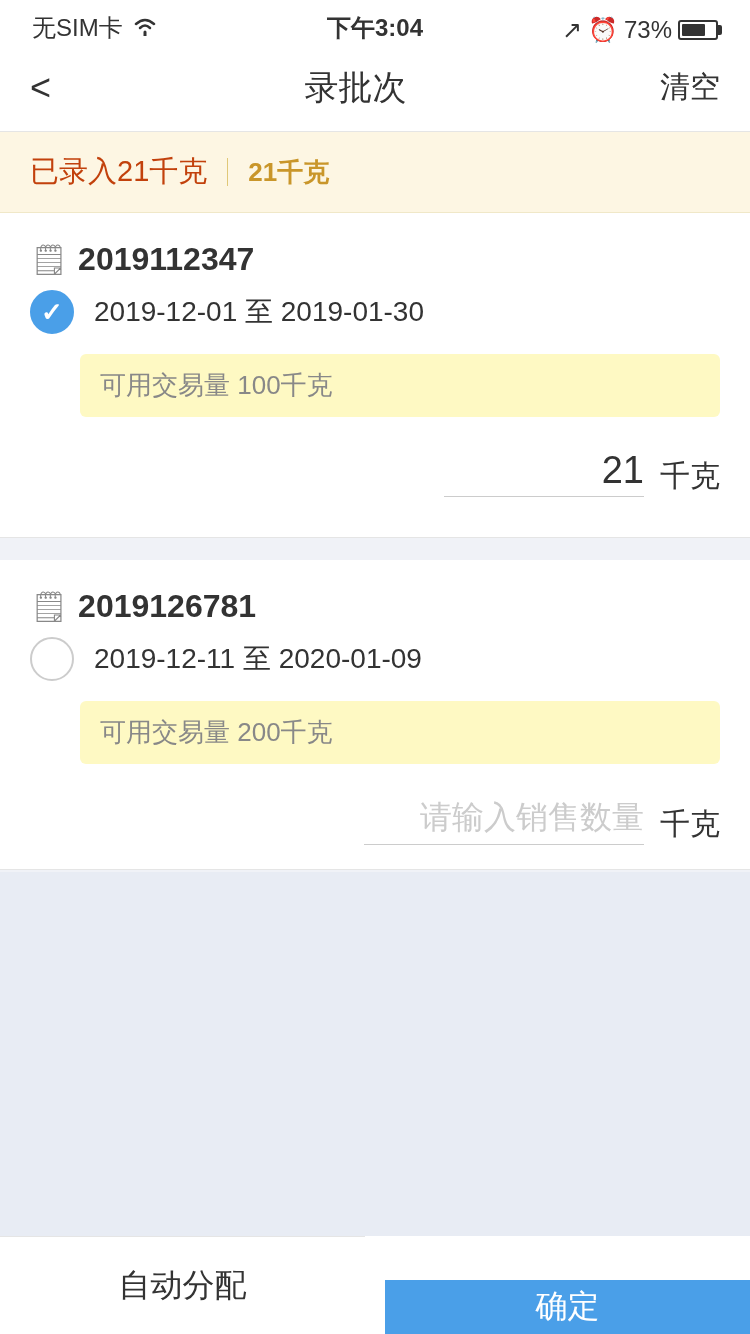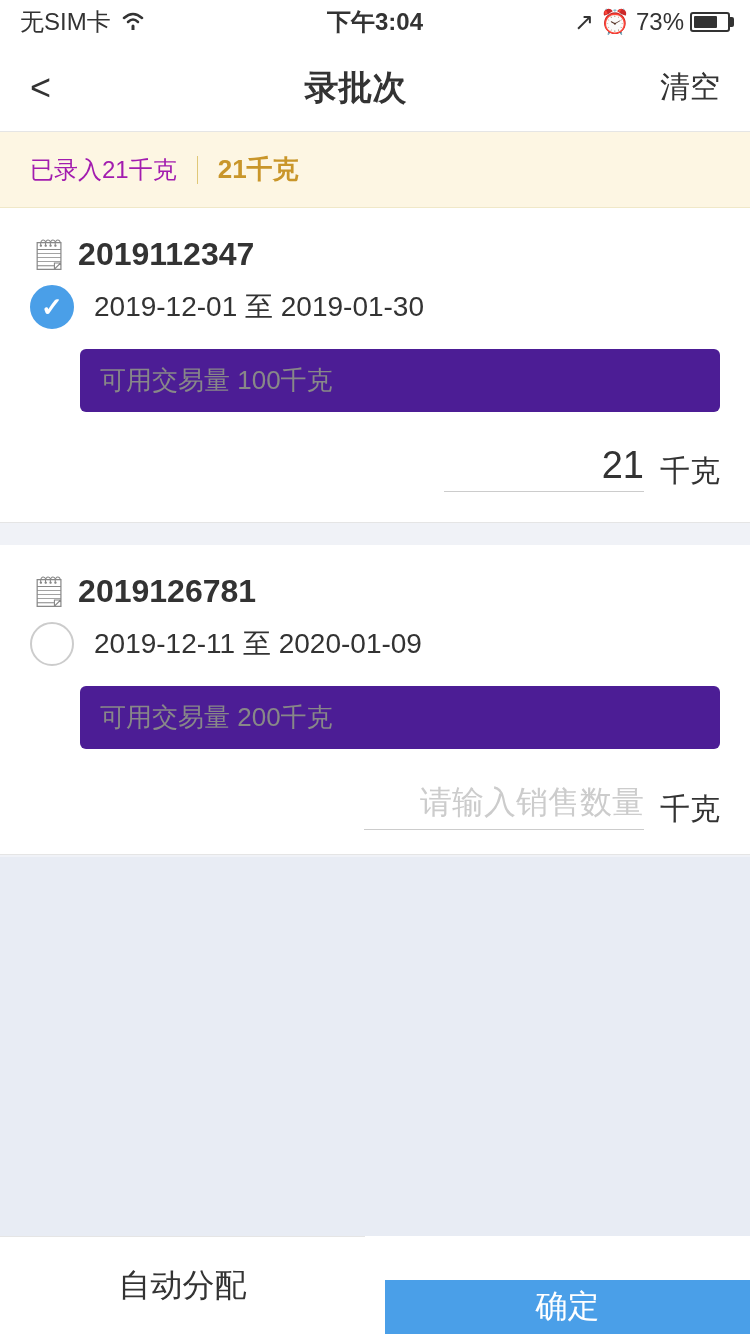--- a/index.html
+++ b/index.html
@@ -11,23 +11,23 @@
       background: #f0f2f7;
       font-size: 28px;
       color: #333;
     }
 
     
     .status-bar {
       height: 44px;
       background: #fff;
       display: flex;
-      align-items: center;
+      align-items: flex-end;
       justify-content: space-between;
-      padding: 0 20px;
+      padding: 0 32px;
       font-size: 24px;
       font-weight: 500;
     }
     .status-left {
       display: flex;
       align-items: center;
       gap: 8px;
     }
     .status-center {
       font-size: 24px;
@@ -80,41 +80,41 @@
       padding: 0 30px;
       border-bottom: 1px solid #e5e5e5;
     }
     .nav-back {
       font-size: 36px;
       color: #333;
       cursor: pointer;
     }
     .nav-title {
       font-size: 34px;
-      font-weight: 700;
+      font-weight: 400;
       color: #333;
     }
     .nav-action {
       font-size: 30px;
       color: #333;
       cursor: pointer;
     }
 
     
     .info-banner {
       background: #fdf6e3;
       padding: 20px 30px;
       display: flex;
       align-items: center;
       gap: 20px;
       border-bottom: 1px solid #f0e8c8;
     }
     .info-label {
-      font-size: 24px;
-      color: #a21caf;
+      font-size: 29px;
+      color: #c2410c;
     }
     .info-divider {
       width: 1px;
       height: 28px;
       background: #e0c878;
     }
     .info-value {
       font-size: 26px;
       color: #c9962a;
       font-weight: 600;
@@ -159,21 +159,21 @@
       font-size: 26px;
       font-weight: bold;
     }
     .card-date {
       font-size: 28px;
       color: #333;
     }
 
     .card-available {
       margin: 0 30px 24px 80px;
-      background: #4c1d95;
+      background: #fef9c3;
       border-radius: 6px;
       padding: 14px 20px;
       font-size: 26px;
       color: #888;
     }
 
     
     .section-sep {
       height: 20px;
       background: #f0f2f7;
@@ -283,21 +283,21 @@
       <span class="card-id">2019112347</span>
     </div>
 
     <div class="card-row">
       <div class="radio-btn checked"></div>
       <span class="card-date">2019-12-01 至 2019-01-30</span>
     </div>
 
     <div class="card-available">可用交易量 100千克</div>
 
-    <div style="display:flex; align-items:flex-end; justify-content:flex-end; padding: 8px 30px 30px; gap:16px; border-bottom: 1px solid #e5e5e5;">
+    <div style="display:flex; align-items:flex-end; justify-content:flex-end; padding: 8px 30px 40px; gap:16px; border-bottom: 1px solid #e5e5e5;">
       <div style="display:flex; flex-direction:column; align-items:flex-end;">
         <span style="font-size:38px; font-weight:500; color:#333;">21</span>
         <div style="width:200px; height:1px; background:#ccc; margin-top:4px;"></div>
       </div>
       <span style="font-size:30px; color:#333;">千克</span>
     </div>
   </div>
 
   <div class="section-sep"></div>
 

